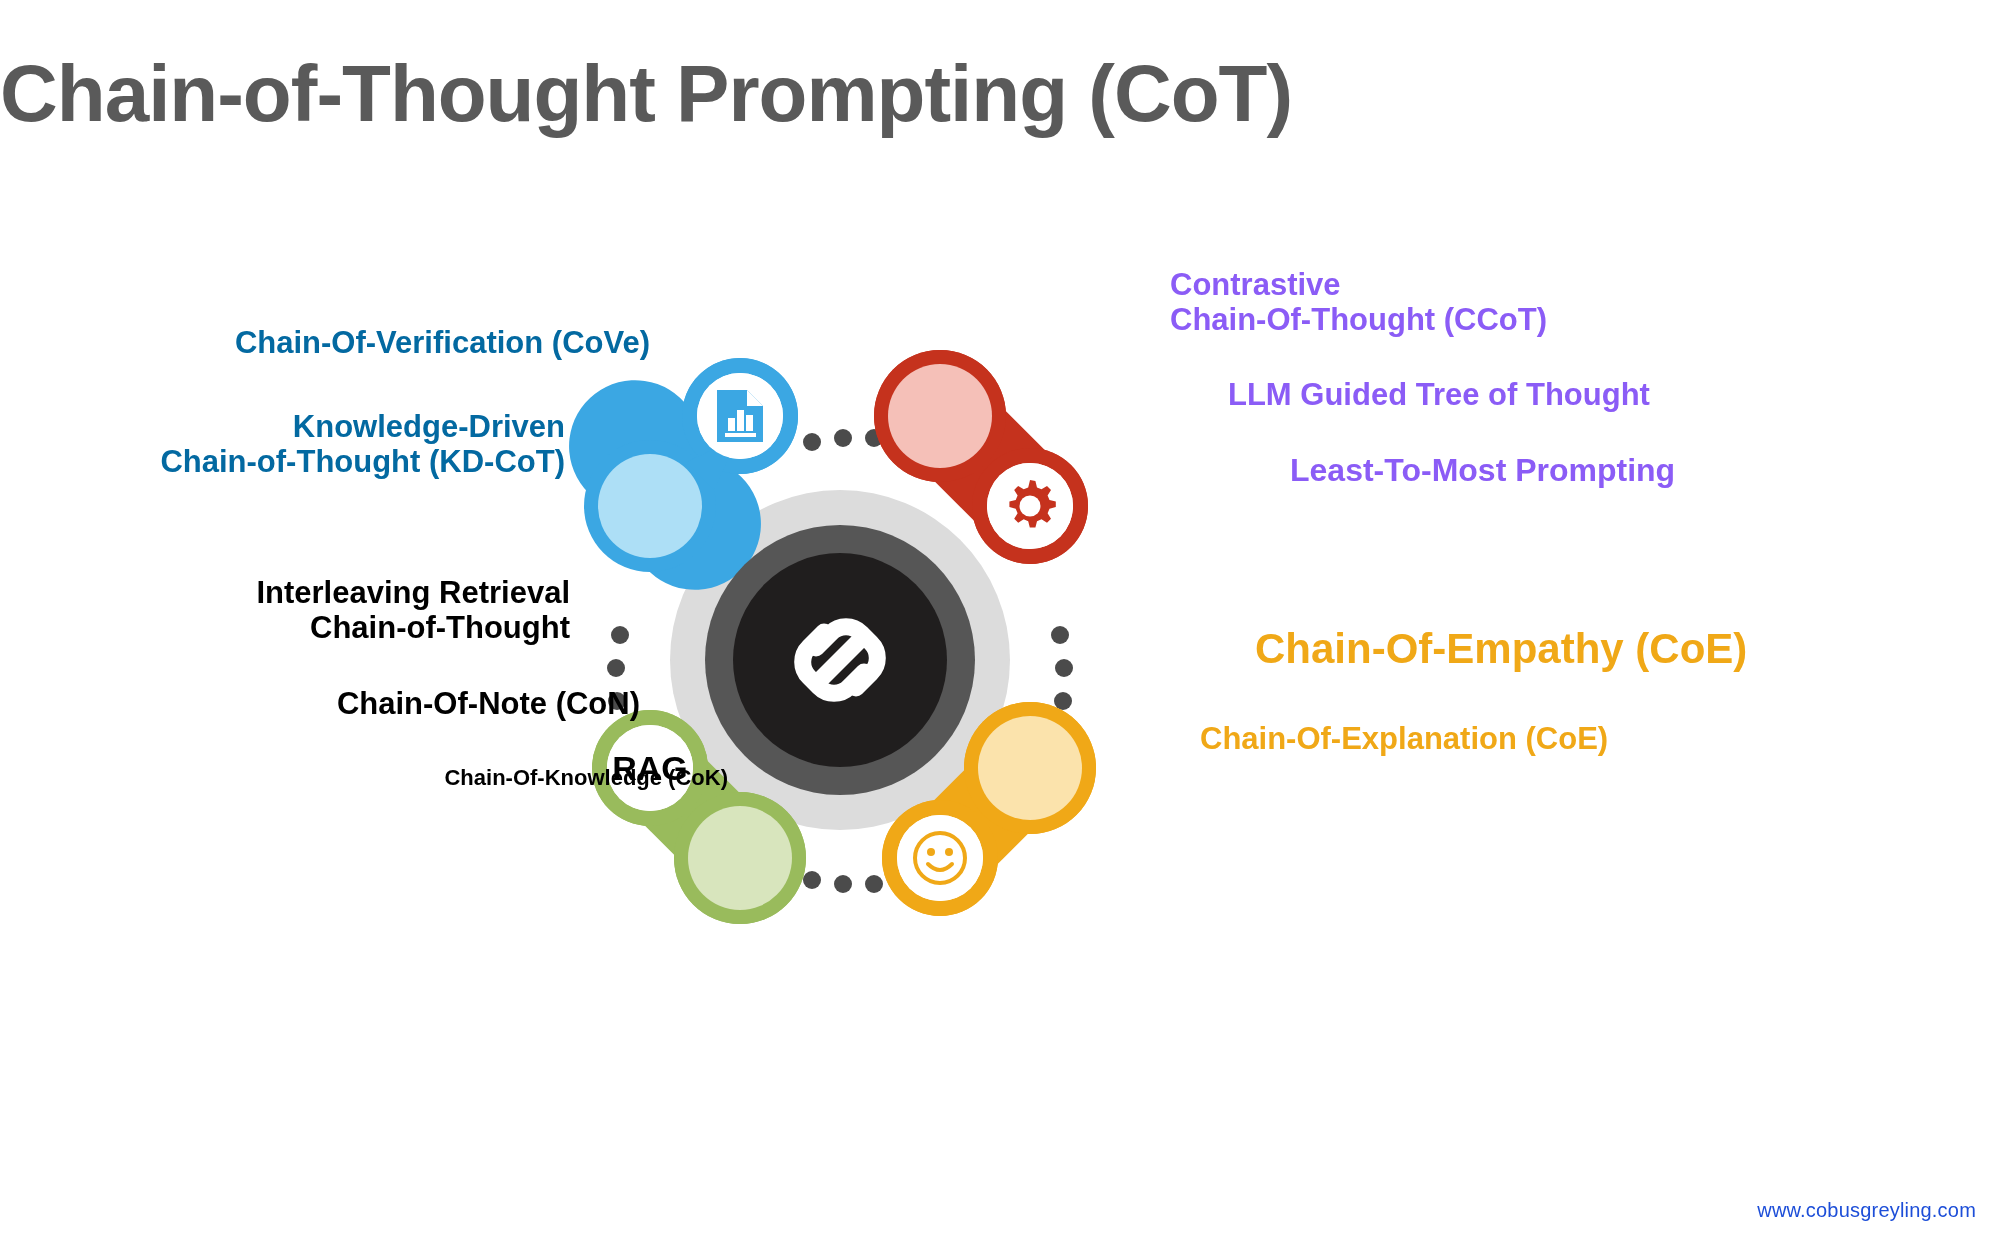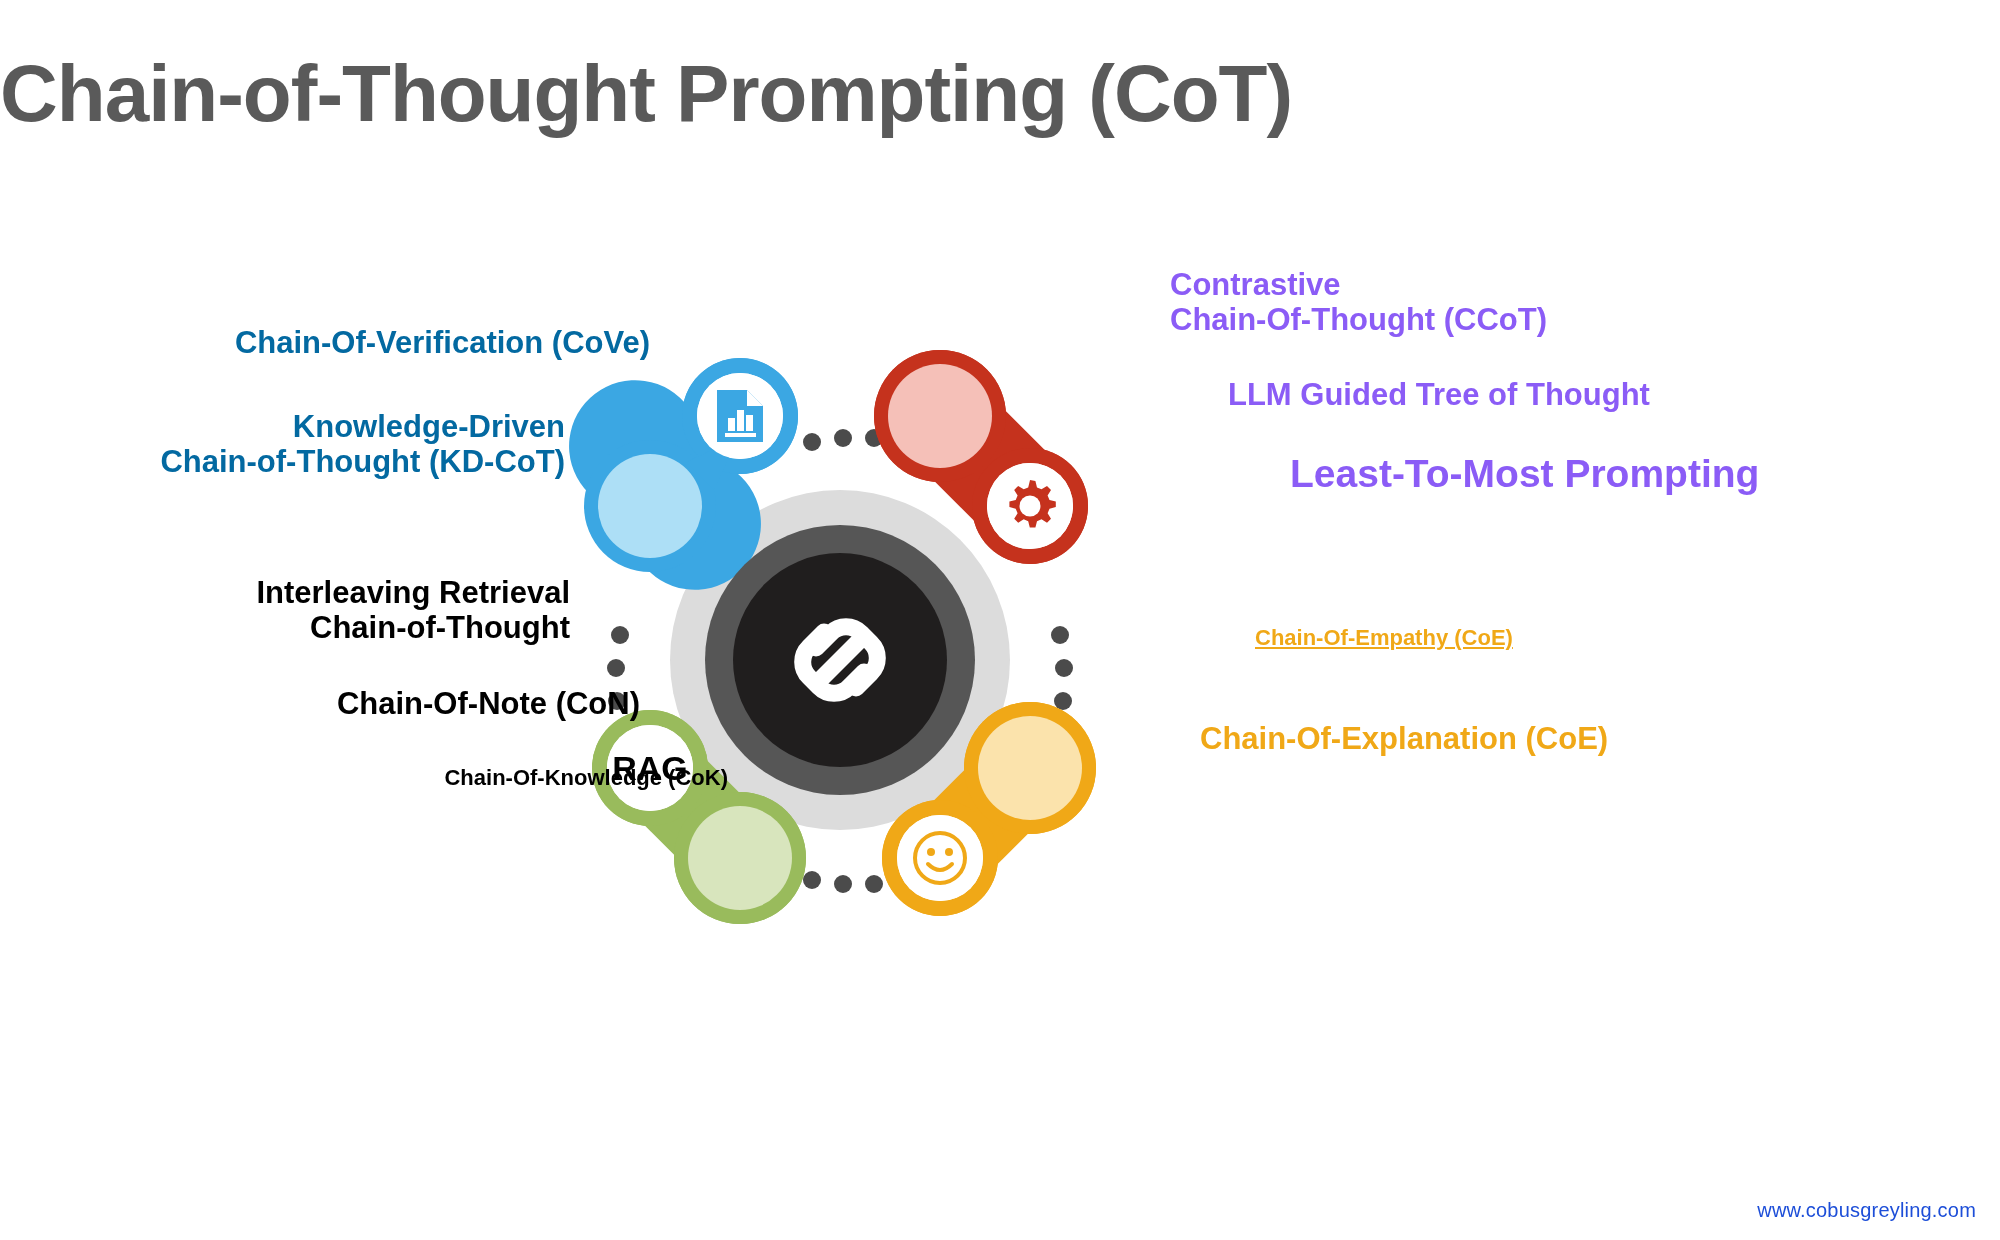--- a/index.html
+++ b/index.html
@@ -263,26 +263,26 @@
 <div class="lbl r c-blue" style="right:1350px; top:325px; font-size:31px;">Chain-Of-Verification (CoVe)</div>
 
 <div class="lbl r c-blue" style="right:1435px; top:409px; font-size:31px;">Knowledge-Driven
 Chain-of-Thought (KD-CoT)</div>
 
 <div class="lbl l c-red" style="left:1170px; top:258px; font-size:31px;">Contrastive
 Chain-Of-Thought (CCoT)</div>
 
 <div class="lbl l c-red" style="left:1228px; top:368px; font-size:31px;">LLM Guided Tree of Thought</div>
 
-<div class="lbl l c-red" style="left:1290px; top:443px; font-size:39px;">Least-To-Most Prompting</div>
+<div class="lbl l c-red" style="left:1290px; top:443px; font-size:32px;">Least-To-Most Prompting</div>
 
 <div class="lbl r c-green" style="right:1430px; top:575px; font-size:31px;">Interleaving Retrieval
 Chain-of-Thought</div>
 
 <div class="lbl r c-green" style="right:1360px; top:686px; font-size:31px;">Chain-Of-Note (CoN)</div>
 
 <div class="lbl r c-green" style="right:1272px; top:765px; font-size:22px;">Chain-Of-Knowledge (CoK)</div>
 
-<div class="lbl l c-amber" style="left:1255px; top:625px; font-size:22px;text-decoration:underline;">Chain-Of-Empathy (CoE)</div>
+<div class="lbl l c-amber" style="left:1255px; top:625px; font-size:42px;">Chain-Of-Empathy (CoE)</div>
 
 <div class="lbl l c-amber" style="left:1200px; top:721px; font-size:31px;">Chain-Of-Explanation (CoE)</div>
 
 <div id="footer">www.cobusgreyling.com</div>
 
 </body></html>

